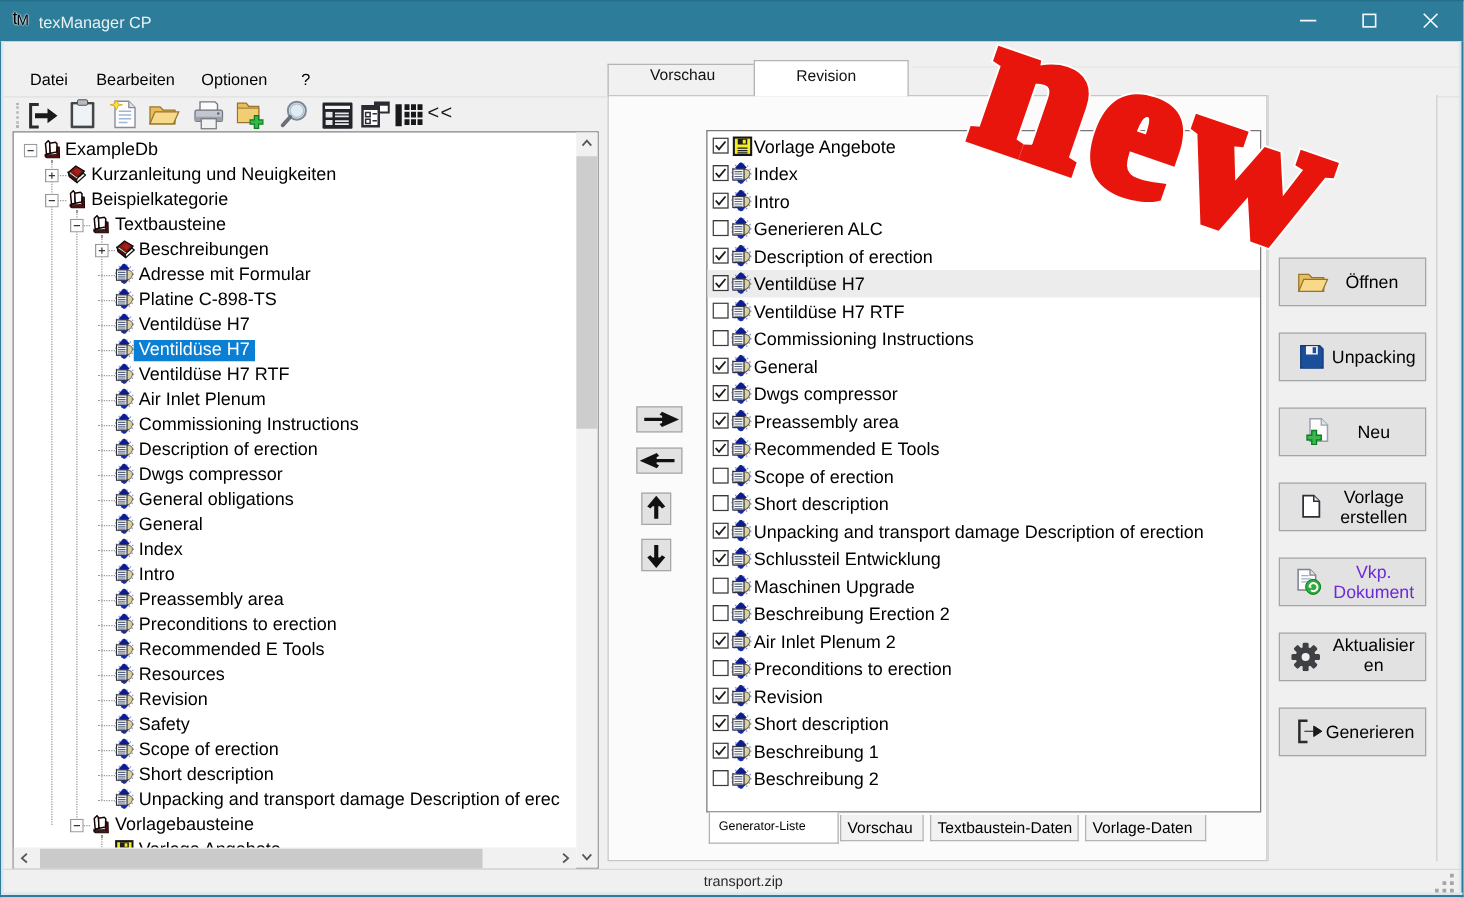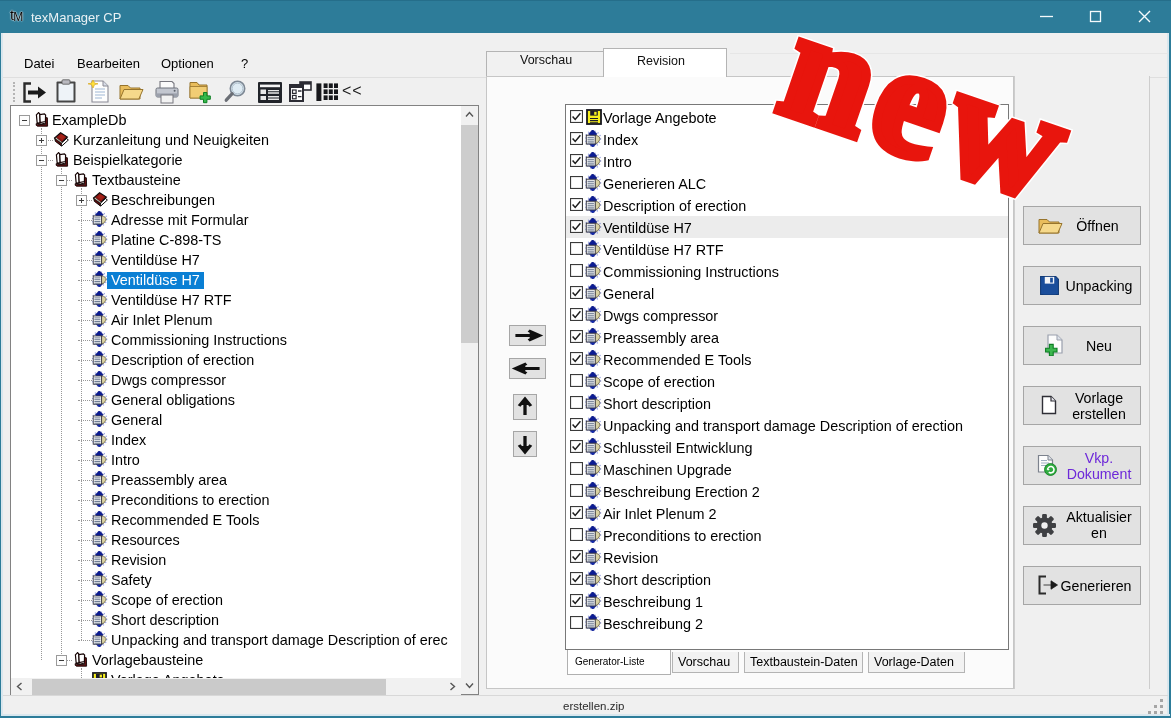--- a/index.html
+++ b/index.html
@@ -819,21 +819,21 @@
   </div>
 <div class="abs btnface" style="left:1023px;top:566px;width:118px;height:39px"></div>
 <svg class="abs" style="left:1037px;top:574px" width="22" height="22" viewBox="0 0 22 22">
 <path d="M9 2.5 H2.5 V19.5 H9" fill="none" stroke="#2b2b2b" stroke-width="2"></path>
 <path d="M6.5 11 H14 V6.8 L20.5 11 14 15.2 V11" fill="#1a1a1a" stroke="#1a1a1a" stroke-width="0.8"></path>
 </svg>
 <div class="abs" style="left:1053px;top:566px;width:86px;height:39px;font-size:14.2px;color:#000;line-height:39px;text-align:center;display:flex;align-items:center;justify-content:center">
     <span style="line-height:16px;text-align:center">Generieren</span>
   </div>
 <div class="abs" style="left:3px;top:695px;width:1165px;height:1px;background:#d8d8d8"></div>
-<div class="abs" style="left:563px;top:700px;font-size:11.5px;color:#2a2a2a">erstellen.zip</div>
+<div class="abs" style="left:563px;top:700px;font-size:11.5px;color:#2a2a2a">transport.zip</div>
 <div class="abs" style="left:1160px;top:699px;width:3px;height:3px;background:#a5a5a5"></div>
 <div class="abs" style="left:1154px;top:705px;width:3px;height:3px;background:#a5a5a5"></div>
 <div class="abs" style="left:1160px;top:705px;width:3px;height:3px;background:#a5a5a5"></div>
 <div class="abs" style="left:1148px;top:711px;width:3px;height:3px;background:#a5a5a5"></div>
 <div class="abs" style="left:1154px;top:711px;width:3px;height:3px;background:#a5a5a5"></div>
 <div class="abs" style="left:1160px;top:711px;width:3px;height:3px;background:#a5a5a5"></div>
 <svg class="abs" style="left:0;top:0" width="1171" height="718" viewBox="0 0 1171 718">
 <g transform="translate(774,109) rotate(19)" font-family="Liberation Serif, serif" font-weight="bold" font-size="157" letter-spacing="7">
 <text x="0" y="0" fill="#fff" stroke="#fff" stroke-width="12">new</text>
 <text x="0" y="0" fill="#e8150d" stroke="#e8150d" stroke-width="9">new</text>

